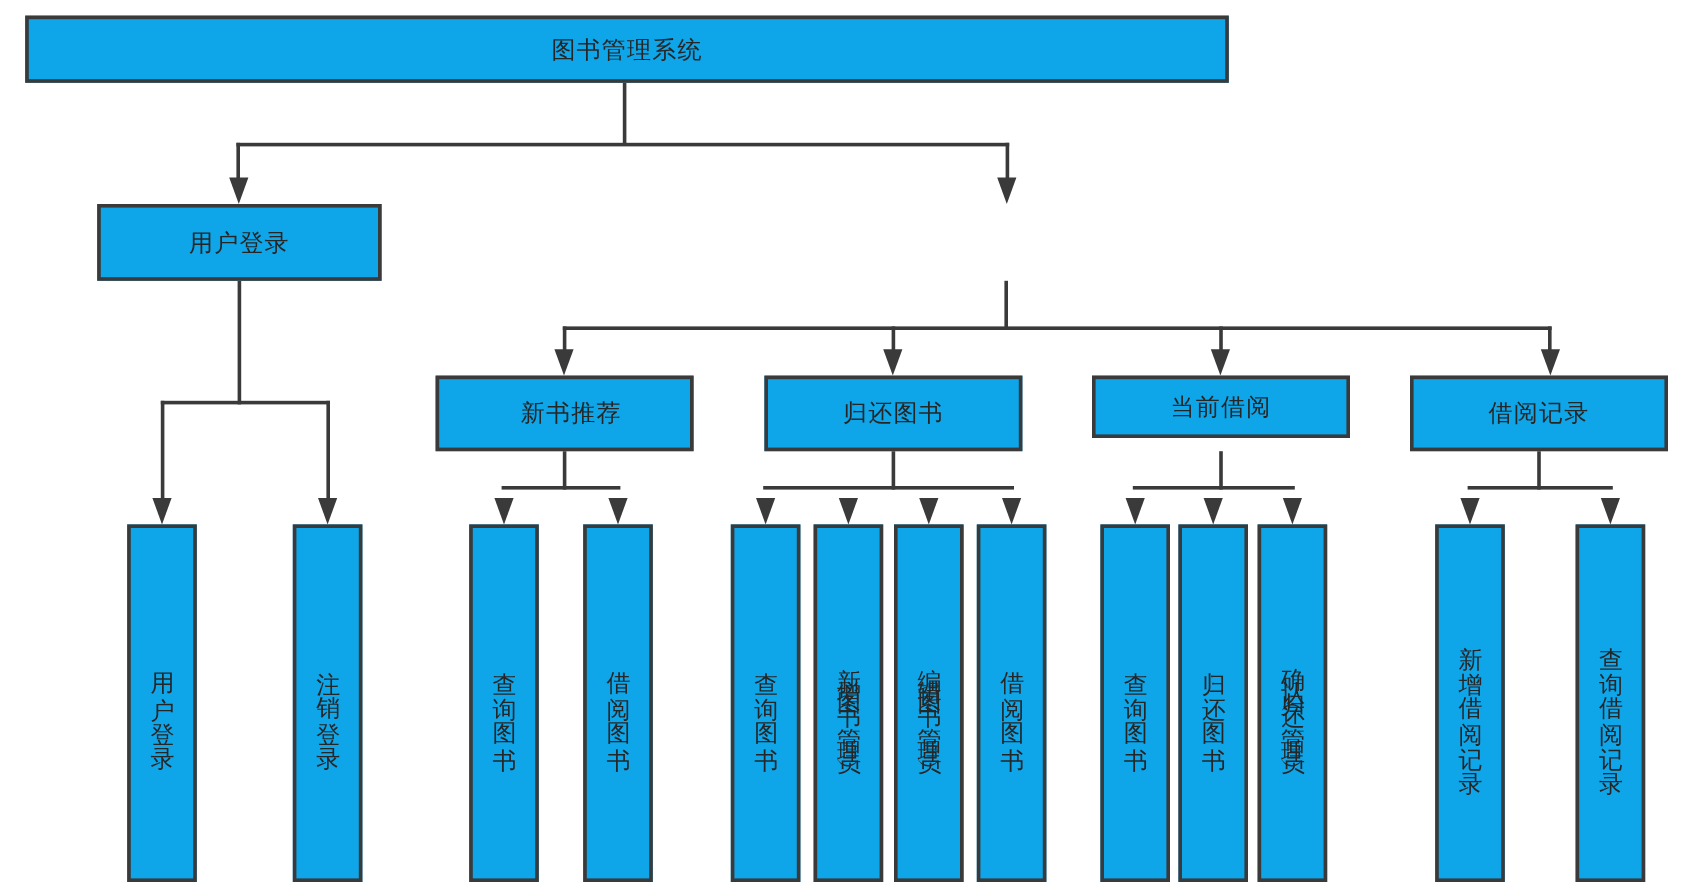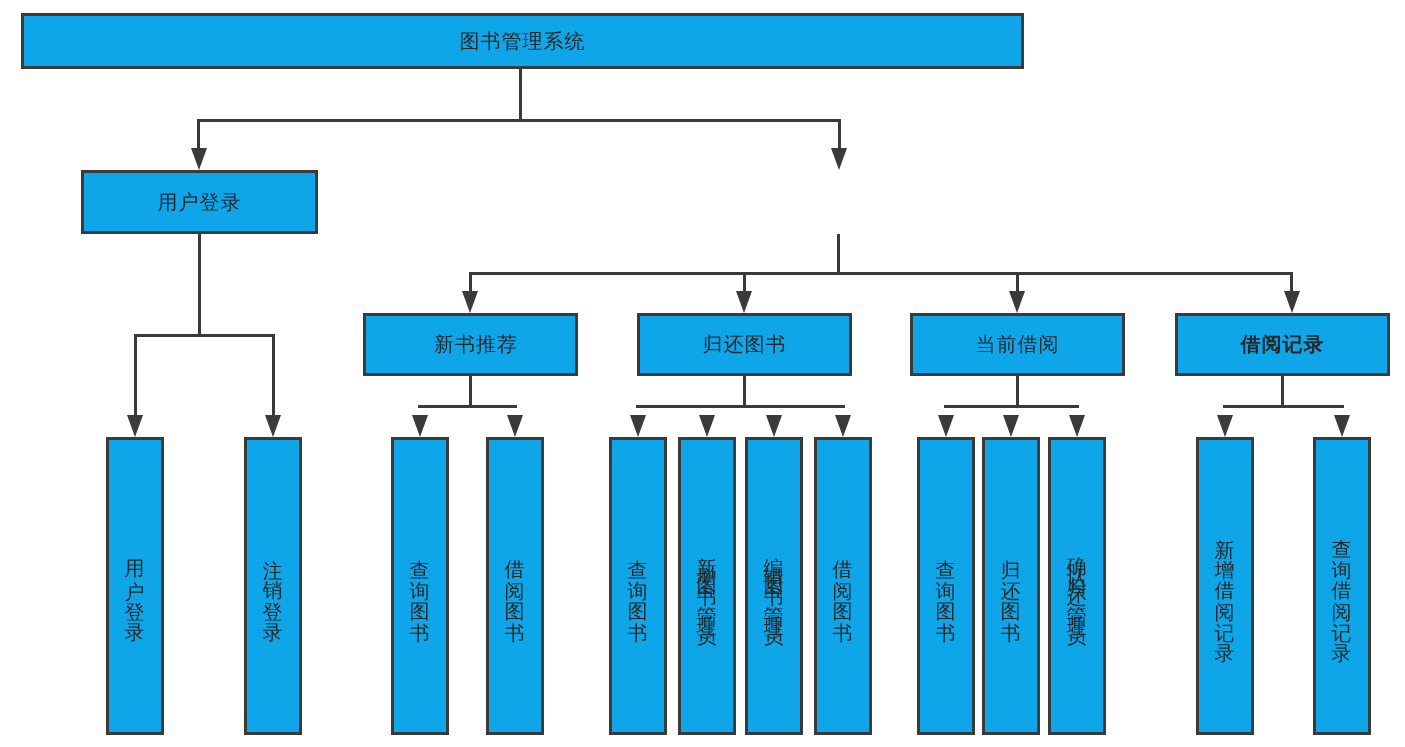--- a/index.html
+++ b/index.html
@@ -85,22 +85,22 @@
   <div class="vl" style="left:743px;top:272px;height:22px;"></div>
   <div class="vl" style="left:1016px;top:272px;height:22px;"></div>
   <div class="vl" style="left:1290px;top:272px;height:22px;"></div>
   <div class="ar" style="left:462px;top:291px;"></div>
   <div class="ar" style="left:736px;top:291px;"></div>
   <div class="ar" style="left:1009px;top:291px;"></div>
   <div class="ar" style="left:1284px;top:291px;"></div>
 
   <div class="box" style="left:363px;top:313px;width:215px;height:63px;padding-left:11px;">新书推荐</div>
   <div class="box" style="left:637px;top:313px;width:215px;height:63px;">归还图书</div>
-  <div class="box" style="left:910px;top:313px;width:215px;height:63px;">当前借阅</div>
-  <div class="box" style="left:1175px;top:313px;width:215px;height:63px;font-weight:bold;">借阅记录</div>
+  <div class="box" style="left:910px;top:313px;width:215px;height:52px;">当前借阅</div>
+  <div class="box" style="left:1175px;top:313px;width:215px;height:63px;">借阅记录</div>
 
   <div class="vl" style="left:469px;top:376px;height:32px;"></div>
   <div class="hl" style="left:418px;top:405px;width:99px;"></div>
   <div class="ar" style="left:412px;top:415px;"></div>
   <div class="ar" style="left:507px;top:415px;"></div>
 
   <div class="vl" style="left:743px;top:376px;height:32px;"></div>
   <div class="hl" style="left:636px;top:405px;width:209px;"></div>
   <div class="ar" style="left:630px;top:415px;"></div>
   <div class="ar" style="left:699px;top:415px;"></div>

